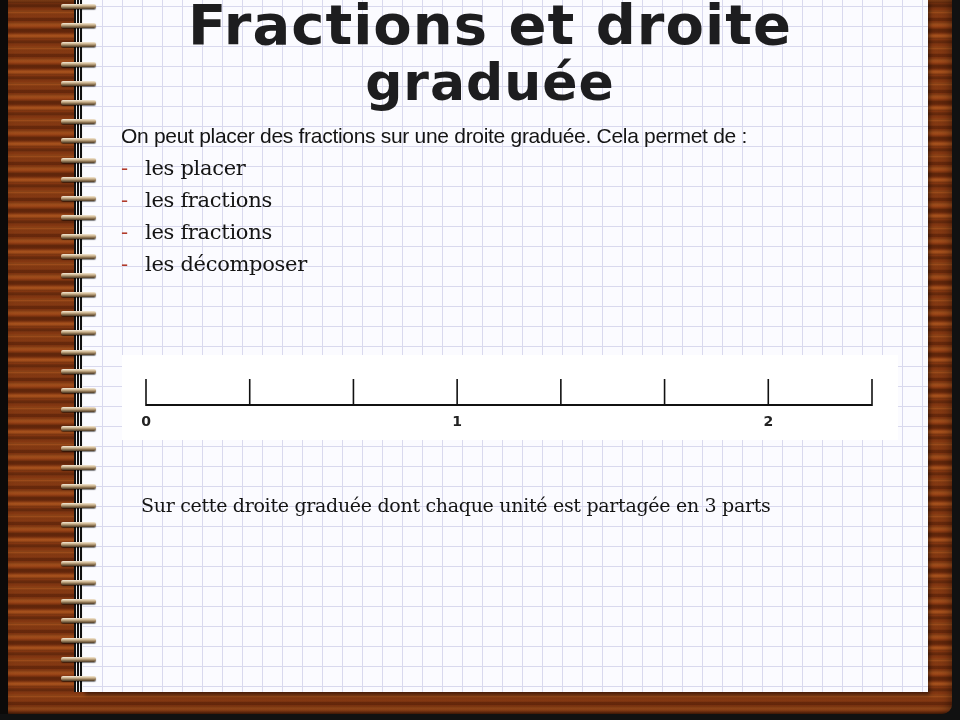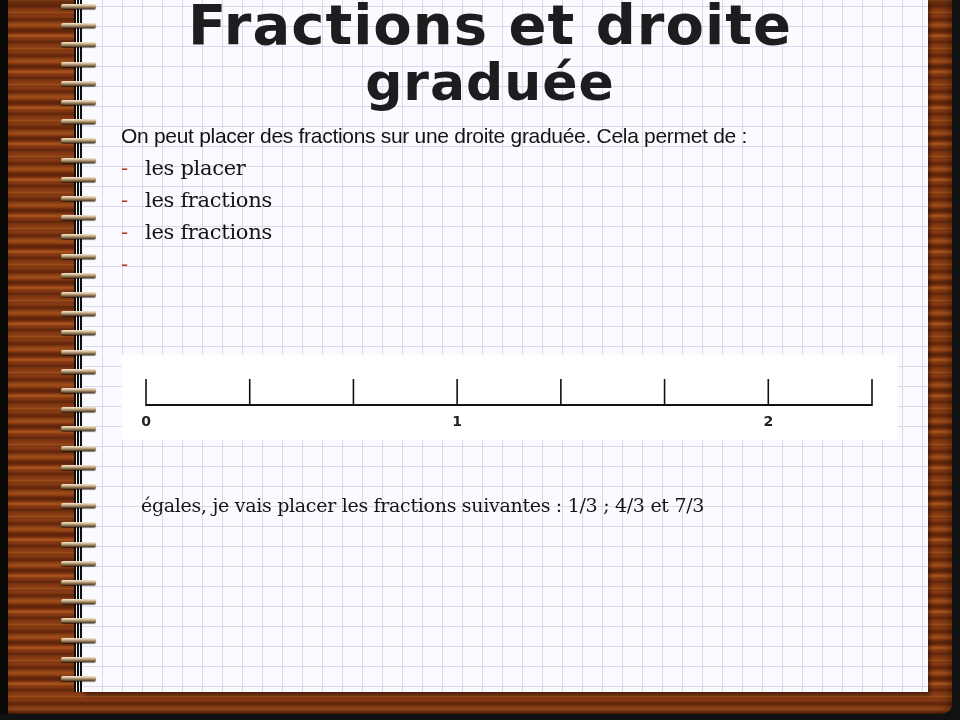--- a/index.html
+++ b/index.html
@@ -86,21 +86,21 @@
 
 <div class="title l1">Fractions et droite</div>
 <div class="title l2">graduée</div>
 
 <div class="intro">On peut placer des fractions sur une droite graduée. Cela permet de :</div>
 
 <ul class="list">
   <li><span class="dash">-</span><span>les placer</span></li>
   <li><span class="dash">-</span><span>les fractions</span></li>
   <li><span class="dash">-</span><span>les fractions</span></li>
-  <li><span class="dash">-</span></li>
+  <li><span class="dash">-</span><span>les décomposer</span></li>
 </ul>
 
 <div class="nl-box">
   <svg class="nl-svg" width="776" height="85">
     <line x1="24" y1="50" x2="750" y2="50" stroke="#111" stroke-width="2"></line>
     <g id="ticks">
         <line x1="24" x2="24" y1="24" y2="51" stroke="#111" stroke-width="1.6"></line>
         <line x1="127.71428571428571" x2="127.71428571428571" y1="24" y2="51" stroke="#111" stroke-width="1.6"></line>
         <line x1="231.42857142857142" x2="231.42857142857142" y1="24" y2="51" stroke="#111" stroke-width="1.6"></line>
         <line x1="335.1428571428571" x2="335.1428571428571" y1="24" y2="51" stroke="#111" stroke-width="1.6"></line>
@@ -109,14 +109,14 @@
         <line x1="646.2857142857142" x2="646.2857142857142" y1="24" y2="51" stroke="#111" stroke-width="1.6"></line>
         <line x1="750" x2="750" y1="24" y2="51" stroke="#111" stroke-width="1.6"></line>
       </g>
   </svg>
   <span class="nl-label" id="lab0" style="left: 24px;">0</span>
   <span class="nl-label" id="lab1" style="left: 335.143px;">1</span>
   <span class="nl-label" id="lab2" style="left: 646.286px;">2</span>
 </div>
 
 <div class="para">
-  <div>égales, je vais placer les fractions suivantes : 1/3 ; 4/3 et 7/3</div>
+  <div>Sur cette droite graduée dont chaque unité est partagée en 3 parts</div>
 </div>
 
 </body></html>

